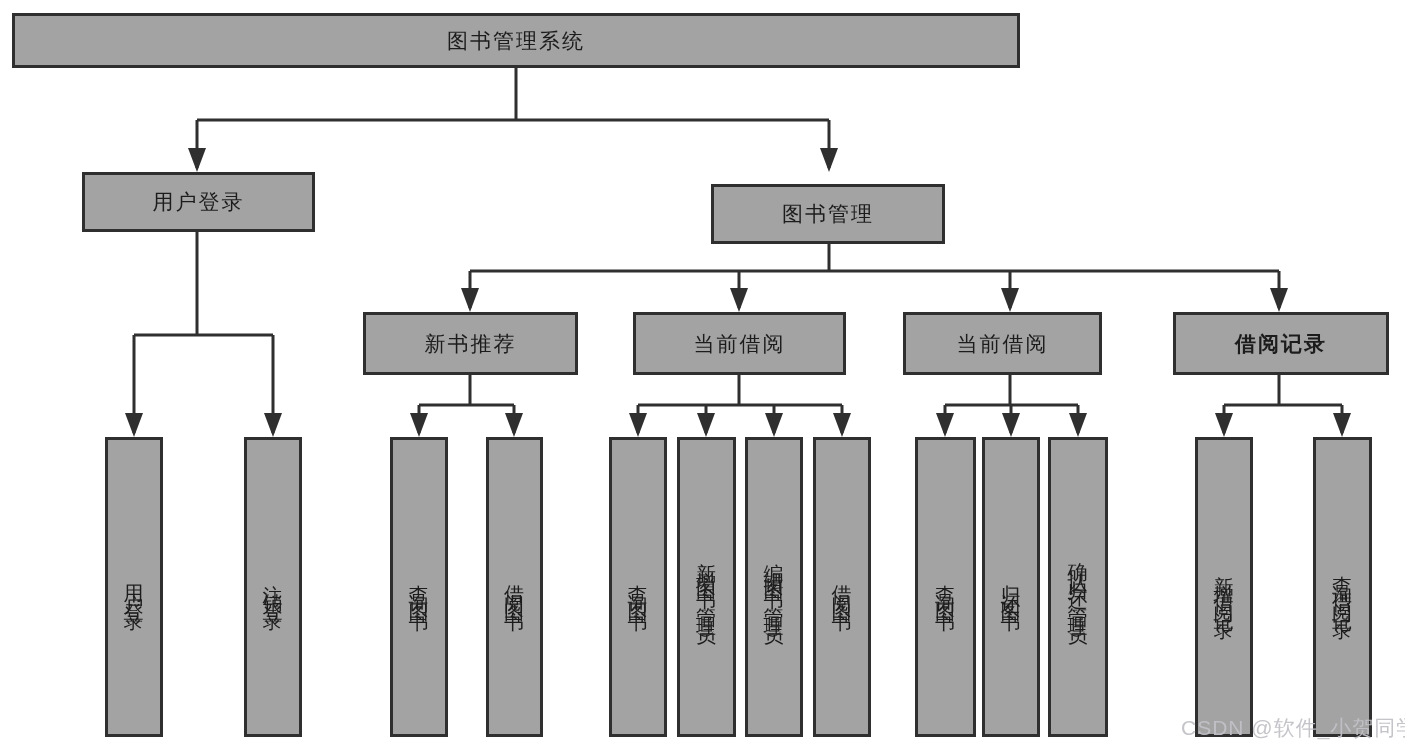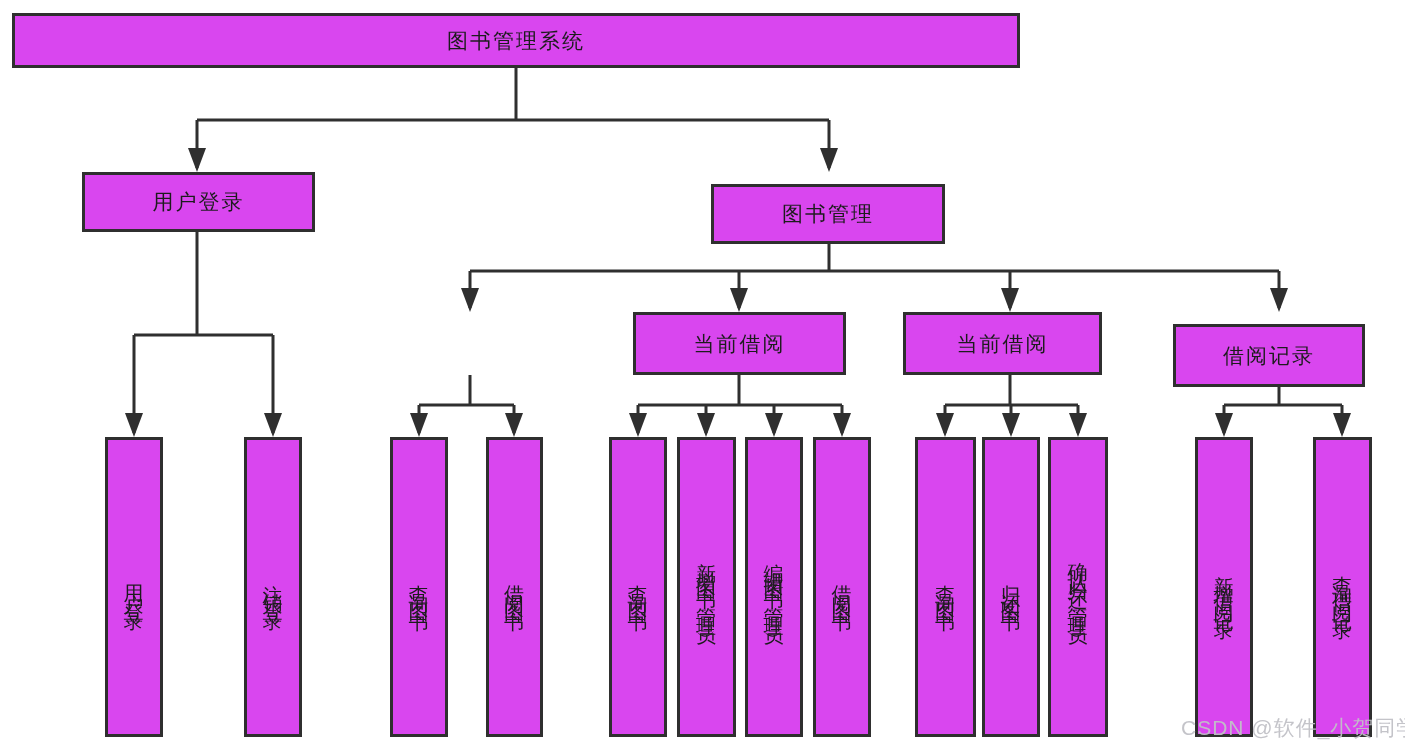--- a/index.html
+++ b/index.html
@@ -3,21 +3,21 @@
 <meta charset="utf-8">
 <style>
   html,body{margin:0;padding:0;background:#ffffff;}
   body{font-family:"Liberation Sans","DejaVu Sans",sans-serif;}
   #stage{position:relative;width:1405px;height:747px;background:#ffffff;overflow:hidden;}
 
   .node{
     position:absolute;
     box-sizing:border-box;
     border:3px solid #2f2f2f;
-    background:#d946ef;
+    background:#a3a3a3;
     display:flex;
     align-items:center;
     justify-content:center;
     color:#1c1c1c;
     z-index:2;
   }
   .h-node span{
     font-size:21px;
     letter-spacing:2px;
     white-space:nowrap;
@@ -32,21 +32,21 @@
 
   
   .n-root{left:12px;top:13px;width:1008px;height:55px;}
   
   .n-user-login{left:82px;top:172px;width:233px;height:60px;}
   .n-book-mgmt{left:711px;top:172px;width:234px;height:60px;margin-top:12px;}
   
   .n-new-book-rec{left:363px;top:312px;width:215px;height:63px;}
   .n-book-borrow{left:633px;top:312px;width:213px;height:63px;}
   .n-current-borrow{left:903px;top:312px;width:199px;height:63px;}
-  .n-borrow-records{left:1173px;top:324px;width:192px;height:63px;}
+  .n-borrow-records{left:1173px;top:312px;width:216px;height:63px;font-weight:bold;}
   
   .leaf{top:437px;height:300px;}
   .n-l1{left:105px;width:58px;}
   .n-l2{left:244px;width:58px;}
   .n-l3{left:390px;width:58px;}
   .n-l4{left:486px;width:57px;}
   .n-l5{left:609px;width:58px;}
   .n-l6{left:677px;width:59px;}
   .n-l7{left:745px;width:58px;}
   .n-l8{left:813px;width:58px;}
@@ -113,20 +113,23 @@
     <span>图书管理系统</span>
   </div>
 
   <div class="node h-node n-user-login">
     <span>用户登录</span>
   </div>
   <div class="node h-node n-book-mgmt">
     <span>图书管理</span>
   </div>
 
+  <div class="node h-node n-new-book-rec">
+    <span>新书推荐</span>
+  </div>
   <div class="node h-node n-book-borrow">
     <span>当前借阅</span>
   </div>
   <div class="node h-node n-current-borrow">
     <span>当前借阅</span>
   </div>
   <div class="node h-node n-borrow-records">
     <span>借阅记录</span>
   </div>
 

